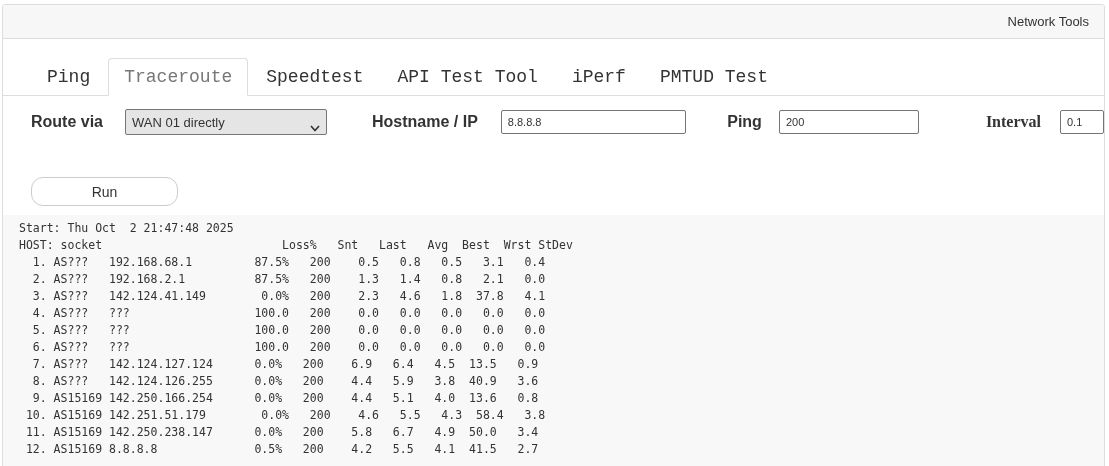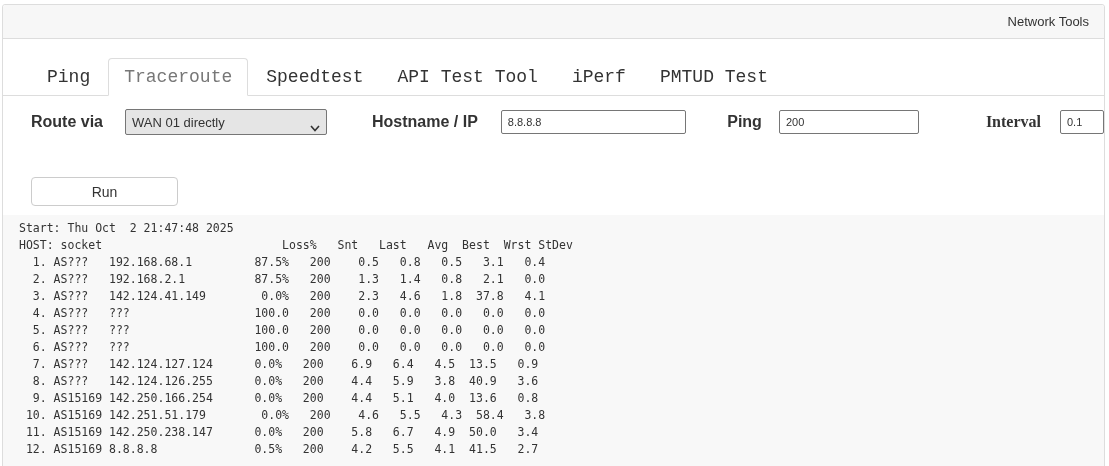--- a/index.html
+++ b/index.html
@@ -109,21 +109,21 @@
   .input-count    { width: 140px; }
   .input-interval { width: 44px; }
 
   
   .run-btn {
     display: block;
     margin: 39px 0 0 28px;
     width: 147px; height: 29px;
     background: #fff;
     border: 1px solid #ccc;
-    border-radius: 4px;
+    border-radius: 12px;
     font-family: "Liberation Sans", sans-serif;
     font-size: 14px;
     color: #333;
     cursor: pointer;
   }
 
   
   .output {
     margin-top: 9px;
     background: #f8f8f8;

